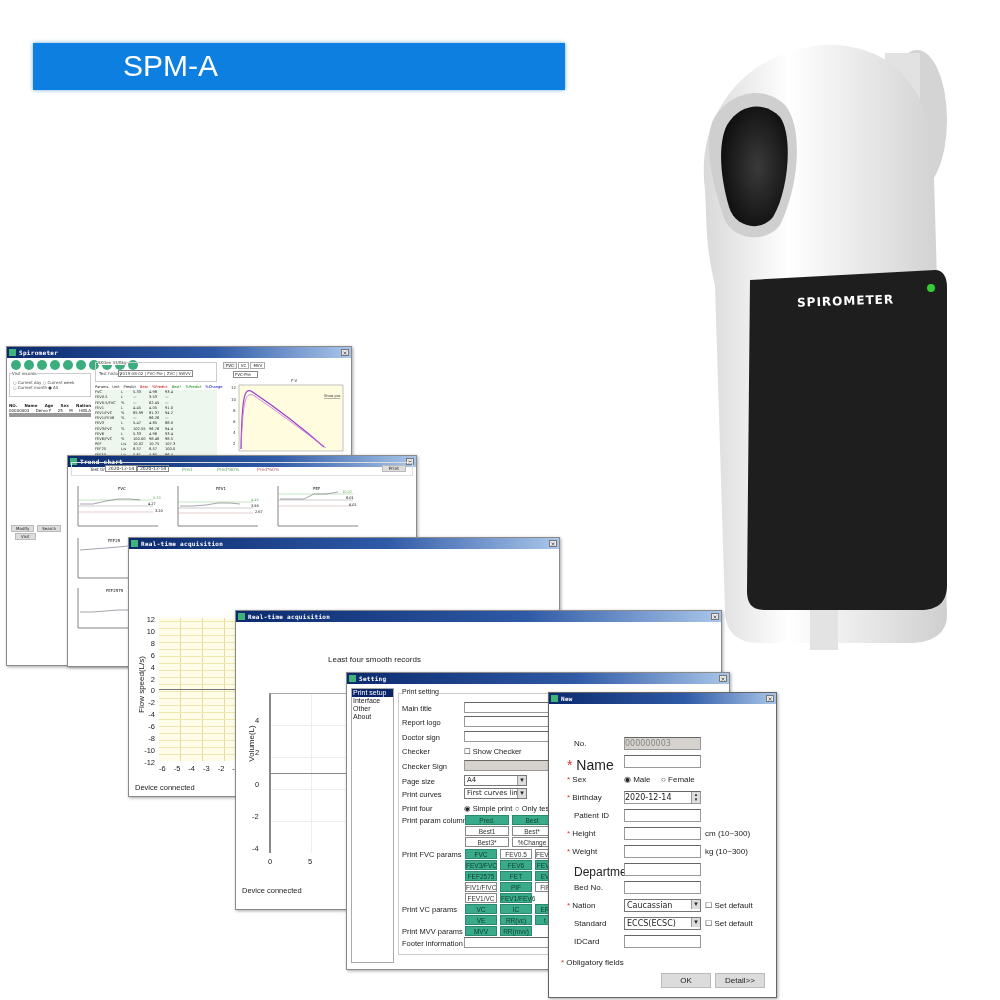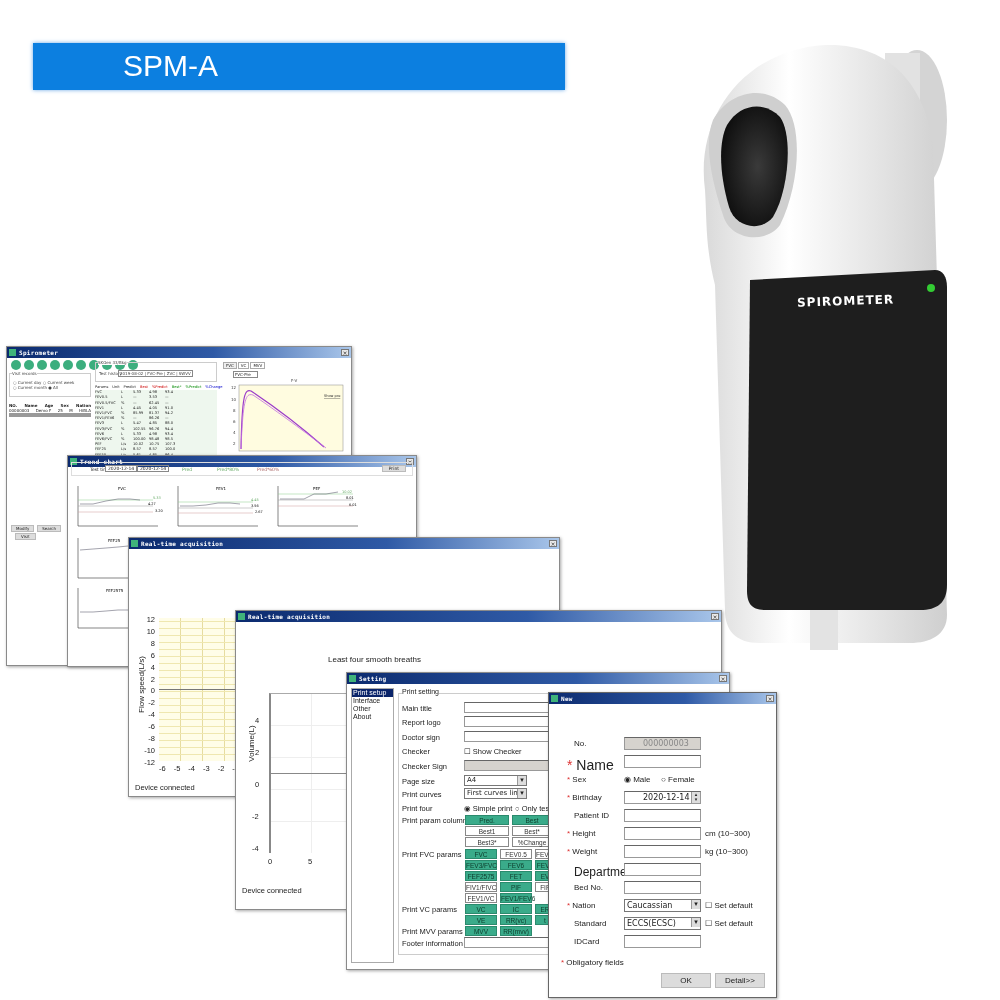--- a/index.html
+++ b/index.html
@@ -6,21 +6,21 @@
 body{width:1000px;height:1000px;background:#fff;position:relative;overflow:hidden;font-family:"DejaVu Sans",sans-serif;color:#222}
 .banner{position:absolute;left:33px;top:43px;width:532px;height:47px;background:#0c7fe0;box-shadow:0 0 4px #6aa8e6}
 .banner span{position:absolute;left:90px;top:6px;font-family:"Liberation Sans",sans-serif;font-size:30px;color:#fff}
 .win{position:absolute;background:#fff;border:1px solid #8a8a8a;box-shadow:1px 1px 3px rgba(0,0,0,.35);overflow:hidden}
 .tb{height:11px;background:linear-gradient(90deg,#0b2a6e,#2f5aa6 60%,#a9c6ea);display:flex;align-items:center;padding-left:2px}
 .tb .ic{width:7px;height:7px;background:#3fb37a;margin-right:3px}
 .tb .t{font-family:"DejaVu Sans Mono",monospace;font-size:6px;color:#fff;font-weight:bold;letter-spacing:.3px}
 .tb .x{margin-left:auto;margin-right:2px;width:8px;height:7px;background:#e8e8e8;border:1px solid #777;font-size:6px;line-height:5px;text-align:center;color:#333}
 .tiny{font-size:4px;color:#444}
 .lab{position:absolute;font-family:"Liberation Sans",sans-serif;font-size:7.5px;color:#222;white-space:nowrap}
-.inp{position:absolute;height:11px;border:1px solid #999;border-top-color:#666;background:#fff;font-size:7px;padding-left:18px;line-height:9px}
+.inp{position:absolute;height:11px;border:1px solid #999;border-top-color:#666;background:#fff;font-size:7px;padding-left:0;line-height:9px}
 .sel{position:absolute;height:11px;border:1px solid #777;background:#fff;font-size:7px;padding-left:2px;line-height:9px}
 .sel:after{content:"▾";position:absolute;right:0;top:0;width:8px;height:9px;background:#ddd;border-left:1px solid #999;font-size:7px;text-align:center;line-height:9px}
 .chip{position:absolute;height:10px;font-size:6.5px;text-align:center;line-height:9px;border:1px solid #6a8;font-family:"Liberation Sans",sans-serif}
 .chip.on{background:#3aab8a;color:#0d3b2b;border-color:#2b8a6d}
 .chip.off{background:#fff;color:#333;border-color:#888}
 .btn{position:absolute;height:15px;background:#dcdcdc;border:1px solid #bbb;font-family:"Liberation Sans",sans-serif;font-size:8px;text-align:center;line-height:13px}
 .req{color:#d33}
 .grid-y{position:absolute;background:repeating-linear-gradient(0deg,transparent 0 6px,#efe7b0 6px 7px),repeating-linear-gradient(90deg,transparent 0 21px,#e6dca0 21px 22px);background-color:#fffde8}
 </style>
 </head>
@@ -334,21 +334,21 @@
   </div>
   <div class="lab" style="left:6px;top:245px">Device connected</div>
 </div>
 
 <div class="win" style="left:235px;top:610px;width:487px;height:300px">
   <div class="tb">
       <span class="ic"></span>
       <span class="t">Real-time acquisition</span>
       <span class="x">×</span>
     </div>
-  <div class="lab" style="left:92px;top:44px;font-size:8px">Least four smooth breaths</div>
+  <div class="lab" style="left:92px;top:44px;font-size:8px">Least four smooth records</div>
   <div style="position:absolute;left:33px;top:82px;width:80px;height:160px;border-left:2px solid #888;border-top:1px solid #aaa;background:repeating-linear-gradient(0deg,transparent 0 31px,#eee 31px 32px),repeating-linear-gradient(90deg,transparent 0 40px,#eee 40px 41px)"></div>
   <div style="position:absolute;left:33px;top:162px;width:80px;height:1px;background:#888"></div>
   <div style="position:absolute;left:-10px;top:128px;font-size:8px;transform:rotate(-90deg);font-family:'Liberation Sans',sans-serif;width:50px;text-align:center">Volume(L)</div>
   <div style="position:absolute;left:16px;top:94px;font-size:7.5px;line-height:32px;font-family:'Liberation Sans',sans-serif">
     <div style="padding-left:3px">4</div>
       <div style="padding-left:3px">2</div>
       <div style="padding-left:3px">0</div>
       <div>-2</div>
       <div>-4</div>
   </div>

